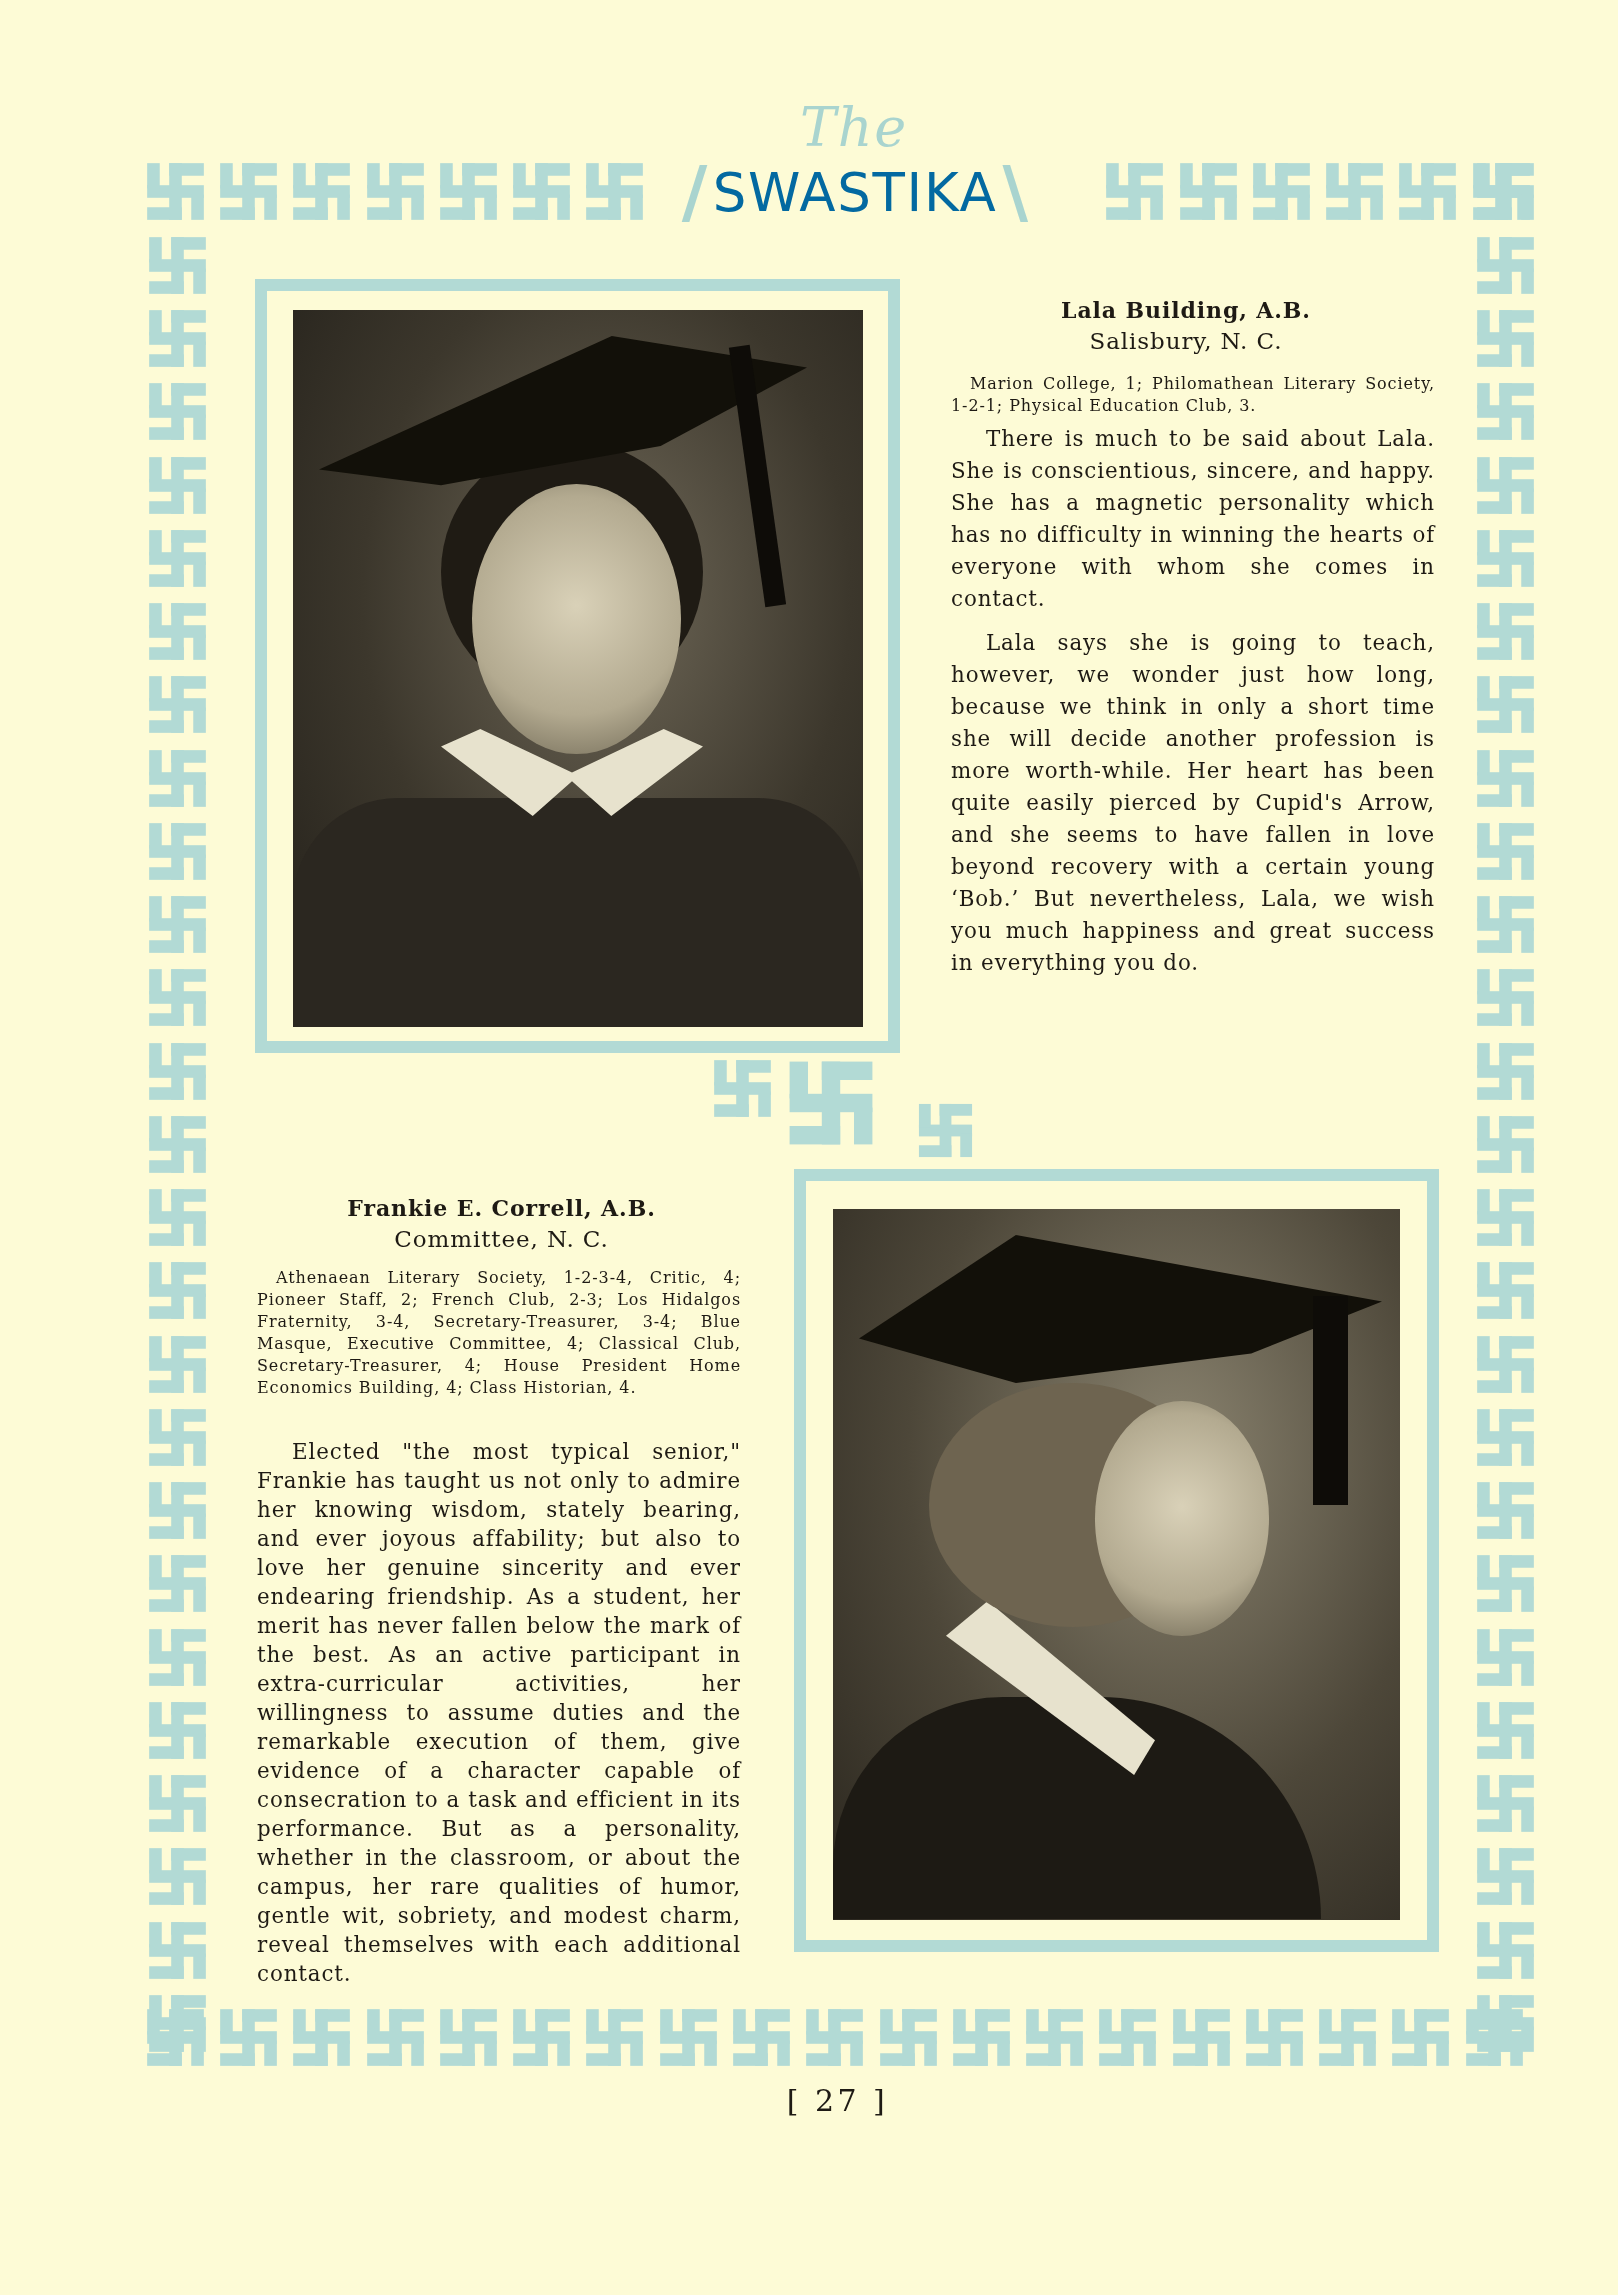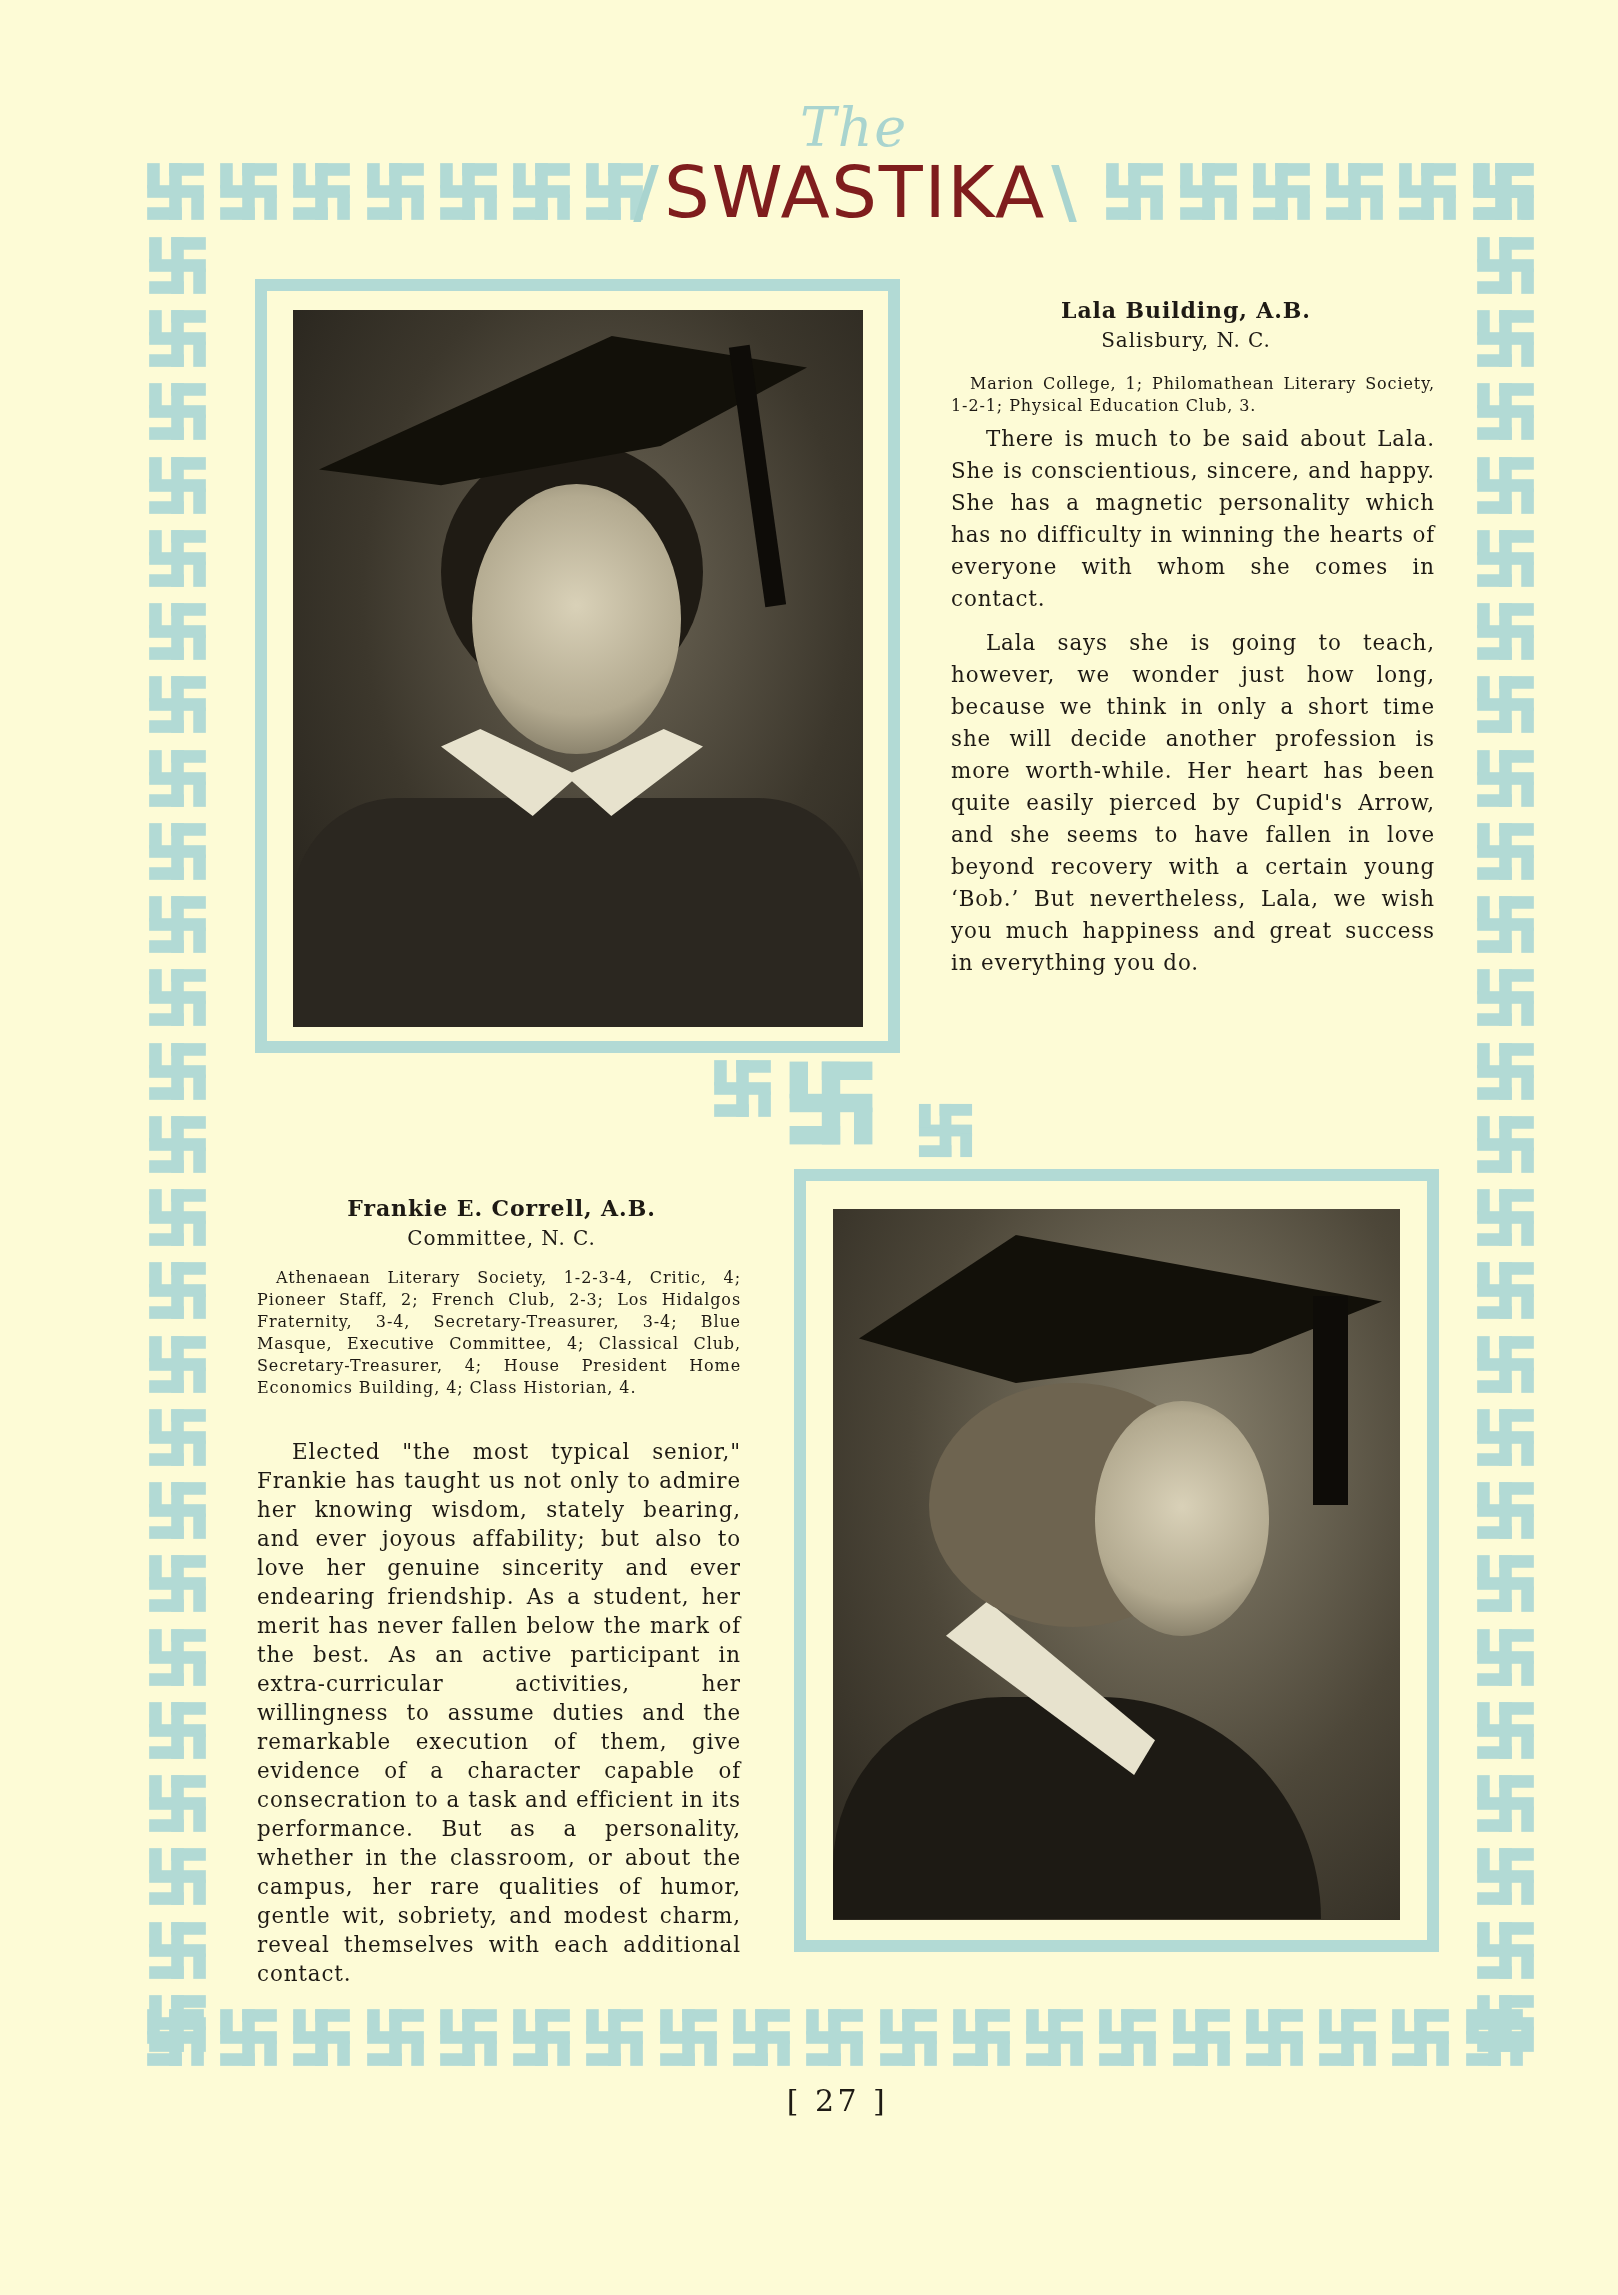--- a/index.html
+++ b/index.html
@@ -16,38 +16,38 @@
     font-family:"DejaVu Serif", serif; font-style:italic; font-size:54px;
     color:#a9d4cf; letter-spacing:1.7px;
   }
   .masthead {
     position:absolute; left:611px; top:150px; width:488px; height:84px;
     display:flex; align-items:center; justify-content:center;
   }
   .masthead .slash { font-family:"DejaVu Sans", sans-serif; font-size:70px; color:#a9d4cf; font-weight:bold; }
   .masthead .word {
     font-family:"DejaVu Sans", "Liberation Sans", sans-serif;
-    font-size:72px; letter-spacing:1.7px; color:#7f1d1d; padding:0 5.2px;
+    font-size:53px; letter-spacing:1.7px; color:#0369a1; padding:0 5.2px;
   }
   .frame { position:absolute; border:12.2px solid #b2dad5; box-sizing:border-box; background:#fdfbd6; }
   .photo { position:absolute; overflow:hidden; }
   .photo-portrait {
     width:100%; height:100%;
     background: radial-gradient(ellipse at 55% 40%, #6f6858 0%, #3c372c 55%, #23201a 100%);
     position:relative;
   }
   .cap { position:absolute; background:#121009; }
   .face { position:absolute; border-radius:50%; background:radial-gradient(circle at 50% 45%, #d9d1b8 0%, #b3aa90 60%, #6c6552 100%); }
   .hair { position:absolute; border-radius:50%; background:#1f1b14; }
   .collar { position:absolute; background:#e7e2cd; }
   .gown { position:absolute; background:#1d1a14; }
   .tassel { position:absolute; background:#0e0c08; }
 
   .entry-name { position:absolute; text-align:center; font-weight:bold; font-size:22px; letter-spacing:0.9px; }
-  .entry-town { position:absolute; text-align:center; font-size:20px; letter-spacing:0.9px; }
+  .entry-town { position:absolute; text-align:center; font-size:23px; letter-spacing:0.9px; }
   .activities {
     position:absolute; font-size:16px; line-height:22px; text-align:justify; letter-spacing:0.9px;
     text-indent:19px;
   }
   .bio {
     position:absolute; font-size:21.4px; line-height:32px; text-align:justify; letter-spacing:0.9px;
   }
   .bio p { margin:0 0 12.2px 0; text-indent:35px; }
   .page-number {
     position:absolute; left:785px; top:2083px; width:105px; text-align:center;

